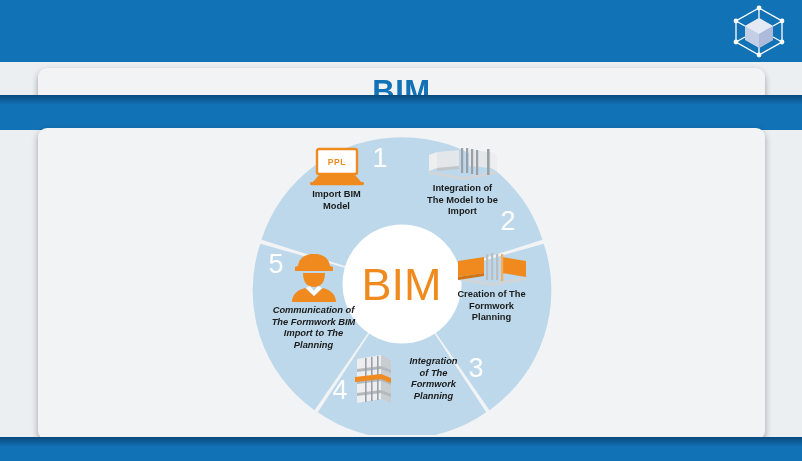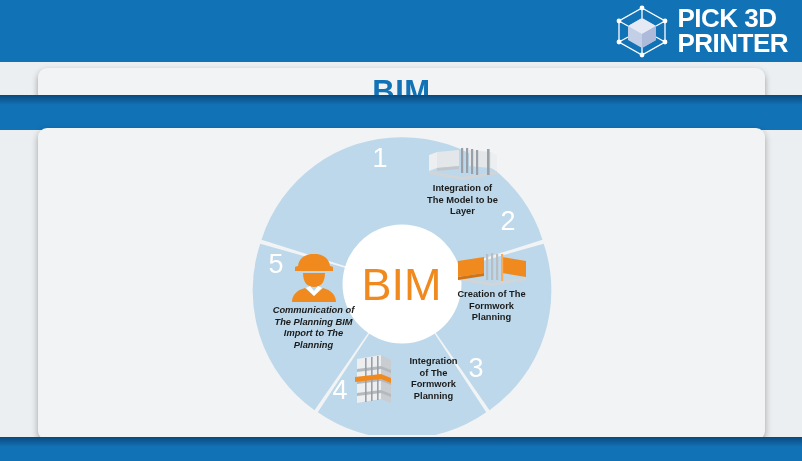--- a/index.html
+++ b/index.html
@@ -110,21 +110,21 @@
     font-weight: 300;
     line-height: 1;
   }
 
   
   .seg1 { left: 38px;  top: 14px;  width: 96px; }
   .seg2 { left: 160px; top: 12px;  width: 104px; }
   .seg3 { left: 192px; top: 118px; width: 98px; }
   .seg4 { left: 100px; top: 218px; width: 118px;
           display: flex; align-items: center; gap: 2px; text-align: center; }
-  .seg4 .label4 { width: 70px; }
+  .seg4 .label4 { width: 70px; font-style: italic; }
   .seg5 { left: 4px;   top: 120px; width: 118px; font-style: italic; }
 
   .num1 { left: 122px; top: 12px; }
   .num2 { left: 250px; top: 75px; }
   .num3 { left: 218px; top: 222px; }
   .num4 { left: 82px;  top: 244px; }
   .num5 { left: 18px;  top: 118px; }
 </style>
 </head>
 <body>
@@ -147,24 +147,20 @@
     <polygon points="29,30 43,22 43,36 29,44" fill="#aebada"></polygon>
     <g fill="#ffffff">
       <circle cx="29" cy="4" r="2.4"></circle>
       <circle cx="52" cy="17" r="2.4"></circle>
       <circle cx="52" cy="38" r="2.4"></circle>
       <circle cx="29" cy="51" r="2.4"></circle>
       <circle cx="6" cy="38" r="2.4"></circle>
       <circle cx="6" cy="17" r="2.4"></circle>
     </g>
   </svg>
-  <div class="logo-text">
-    <div>PICK 3D</div>
-    <div>PRINTER</div>
-  </div>
 </div>
 
 <div class="title-card">
   <div class="title-text">BIM</div>
 </div>
 
 <div class="band-mid"></div>
 <div class="band-shadow bs1"></div>
 
 <div class="content-card">
@@ -187,40 +183,50 @@
     <div class="hub">
       <span class="hub-text">BIM</span>
     </div>
 
     <div class="seg-num num1">1</div>
     <div class="seg-num num2">2</div>
     <div class="seg-num num3">3</div>
     <div class="seg-num num4">4</div>
     <div class="seg-num num5">5</div>
 
+    <div class="seg seg1">
+      <svg class="icon" width="62" height="40" viewBox="0 0 62 40">
+        <rect x="11" y="2" width="40" height="25" rx="2" fill="#ffffff" stroke="#f08a1e" stroke-width="2.4"></rect>
+        <text x="31" y="18" text-anchor="middle" font-family="Liberation Sans, sans-serif" font-size="8.5" fill="#f08a1e" letter-spacing="0.6">PPL</text>
+        <path d="M6 36 L13 28 L49 28 L56 36 Z" fill="#f08a1e"></path>
+        <rect x="4" y="35" width="54" height="3.2" rx="1.4" fill="#f08a1e"></rect>
+      </svg>
+      <div>Import BIM</div>
+      <div>Model</div>
+    </div>
 
     <div class="seg seg2">
       <svg class="icon" width="76" height="36" viewBox="0 0 76 36">
         <polygon points="4,26 38,32 72,26 72,29 38,35 4,29" fill="#d2d5d8"></polygon>
         <polygon points="4,26 12,23 12,7 4,10" fill="#eceef0"></polygon>
         <polygon points="12,7 34,5 34,21 12,23" fill="#e4e7ea"></polygon>
         <polygon points="12,23 34,21 34,24 12,26" fill="#c2c6ca"></polygon>
         <polygon points="44,5 66,7 66,23 44,21" fill="#e4e7ea"></polygon>
         <polygon points="66,7 72,10 72,26 66,23" fill="#eceef0"></polygon>
         <g fill="#9aa0a6">
           <rect x="36" y="3" width="2.2" height="25"></rect>
           <rect x="41" y="3" width="2.2" height="25"></rect>
           <rect x="46" y="4" width="2.2" height="25"></rect>
           <rect x="51" y="5" width="2.2" height="25"></rect>
           <rect x="62" y="4" width="2.6" height="26"></rect>
         </g>
       </svg>
       <div>Integration of</div>
       <div>The Model to be</div>
-      <div>Layer</div>
+      <div>Import</div>
     </div>
 
     <div class="seg seg3">
       <svg class="icon" width="76" height="36" viewBox="0 0 76 36">
         <polygon points="4,26 38,32 72,26 72,29 38,35 4,29" fill="#d2d5d8"></polygon>
         <polygon points="4,10 30,6 30,22 4,26" fill="#f08a1e"></polygon>
         <polygon points="48,6 72,10 72,26 48,22" fill="#f08a1e"></polygon>
         <polygon points="4,26 30,22 30,25 4,29" fill="#cf7314"></polygon>
         <g fill="#b9bec3">
           <rect x="32" y="3" width="2.2" height="26"></rect>
@@ -260,21 +266,21 @@
 
     <div class="seg seg5">
       <svg class="icon" width="54" height="50" viewBox="0 0 54 50">
         <path d="M8 18 L46 18 L46 14 C46 14 44 13 43 13 C42 5 36 1 27 1 C18 1 12 5 11 13 C10 13 8 14 8 14 Z" fill="#f08a1e"></path>
         <rect x="22" y="1" width="10" height="13" rx="3" fill="#f08a1e"></rect>
         <path d="M16 20 C16 29 20 34 27 34 C34 34 38 29 38 20 Z" fill="#f08a1e"></path>
         <path d="M18 35 C10 37 5 42 5 49 L49 49 C49 42 44 37 36 35 L27 43 Z" fill="#f08a1e"></path>
         <path d="M19 35 L27 43 L35 35 L31 33 L27 38 L23 33 Z" fill="#ffffff"></path>
       </svg>
       <div>Communication of</div>
-      <div>The Planning BIM</div>
+      <div>The Formwork BIM</div>
       <div>Import to The</div>
       <div>Planning</div>
     </div>
 
   </div>
 </div>
 
 <div class="band-bottom"></div>
 <div class="band-shadow bs2"></div>
 

